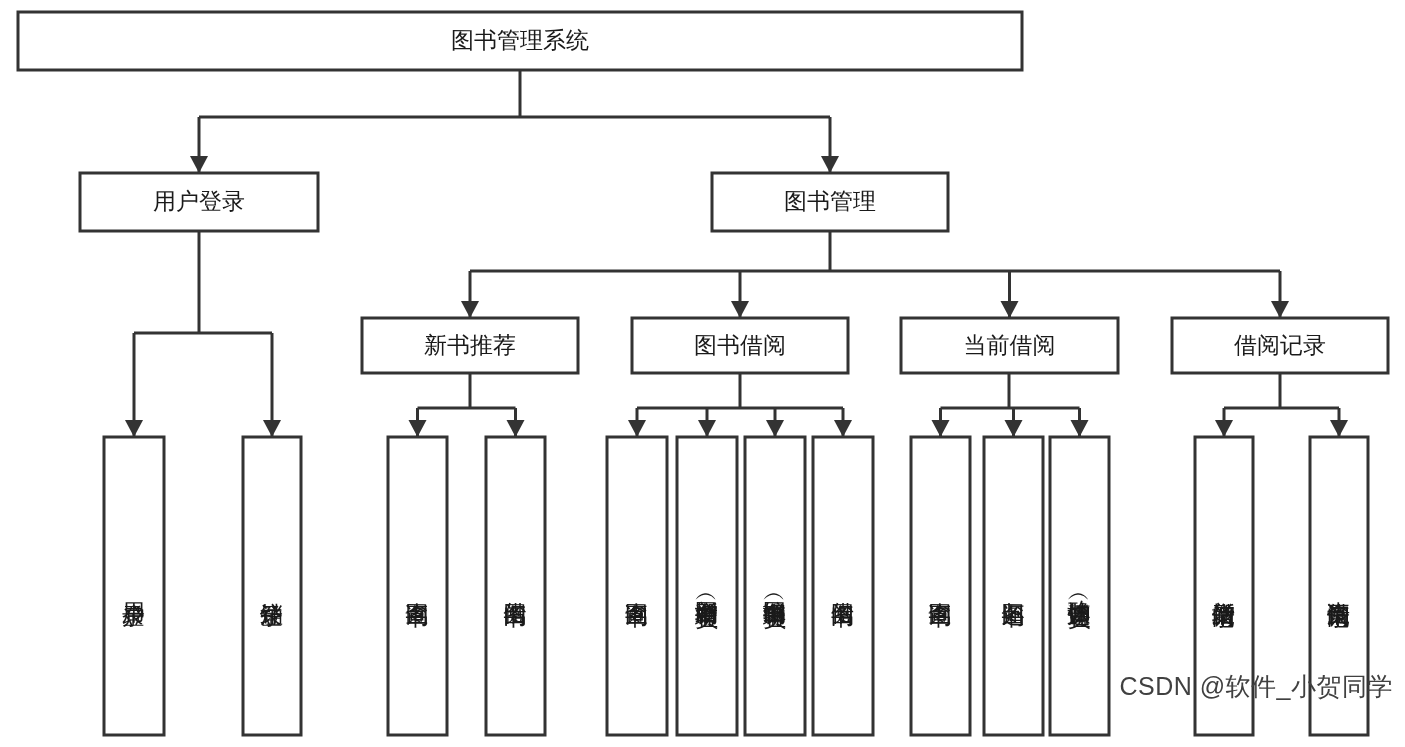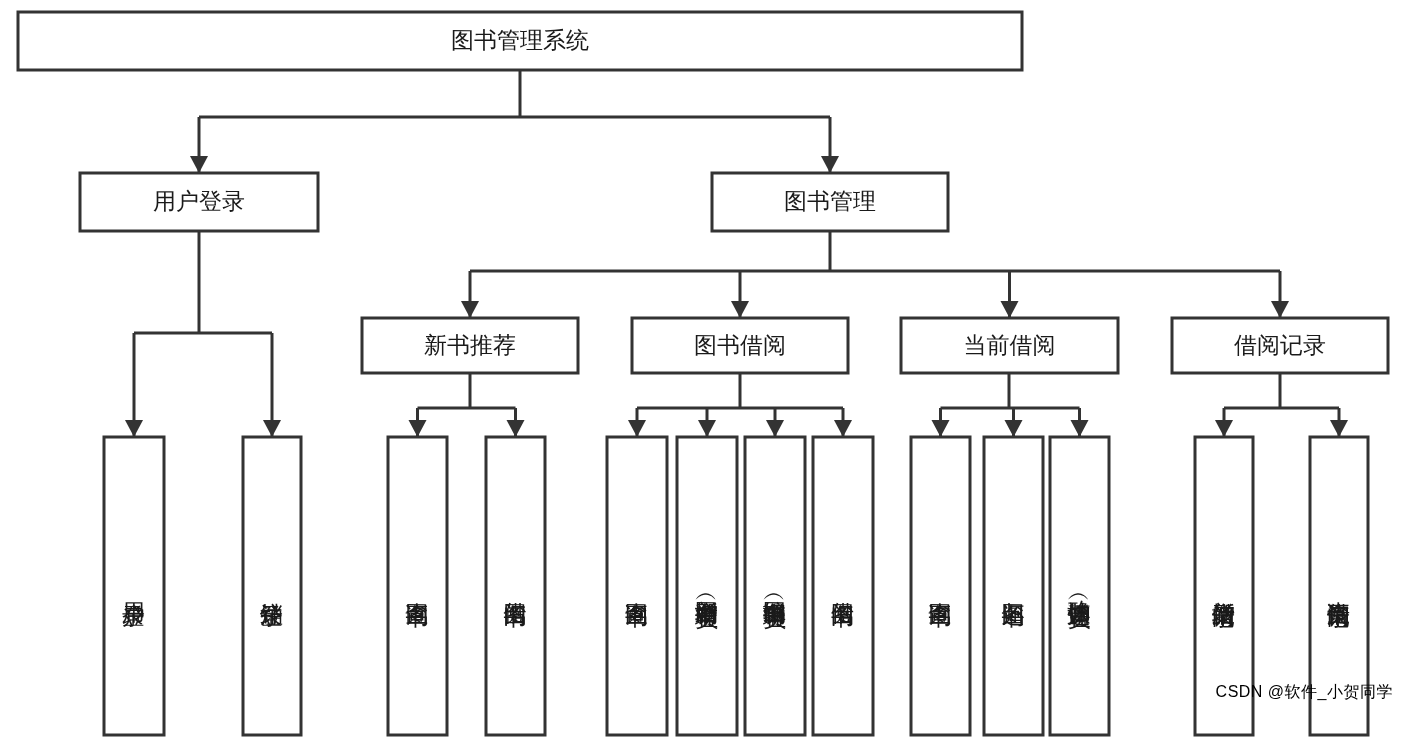--- a/index.html
+++ b/index.html
@@ -59,23 +59,23 @@
     text-align: center;
     writing-mode: vertical-rl;
     text-orientation: upright;
     white-space: nowrap;
     pointer-events: none;
   }
   .watermark {
     position: absolute;
     right: 12px;
     bottom: 6px;
-    color: #000000;
+    color: #404040;
     font-family: "Liberation Sans", "DejaVu Sans", sans-serif;
-    font-size: 16px;
+    font-size: 25px;
     letter-spacing: 0.5px;
     white-space: nowrap;
   }
 </style>
 </head>
 <body>
 
 <div id="diagram-root">
   <svg class="diagram" viewBox="0 0 1405 747" preserveAspectRatio="none">
     <g id="edges-layer">

